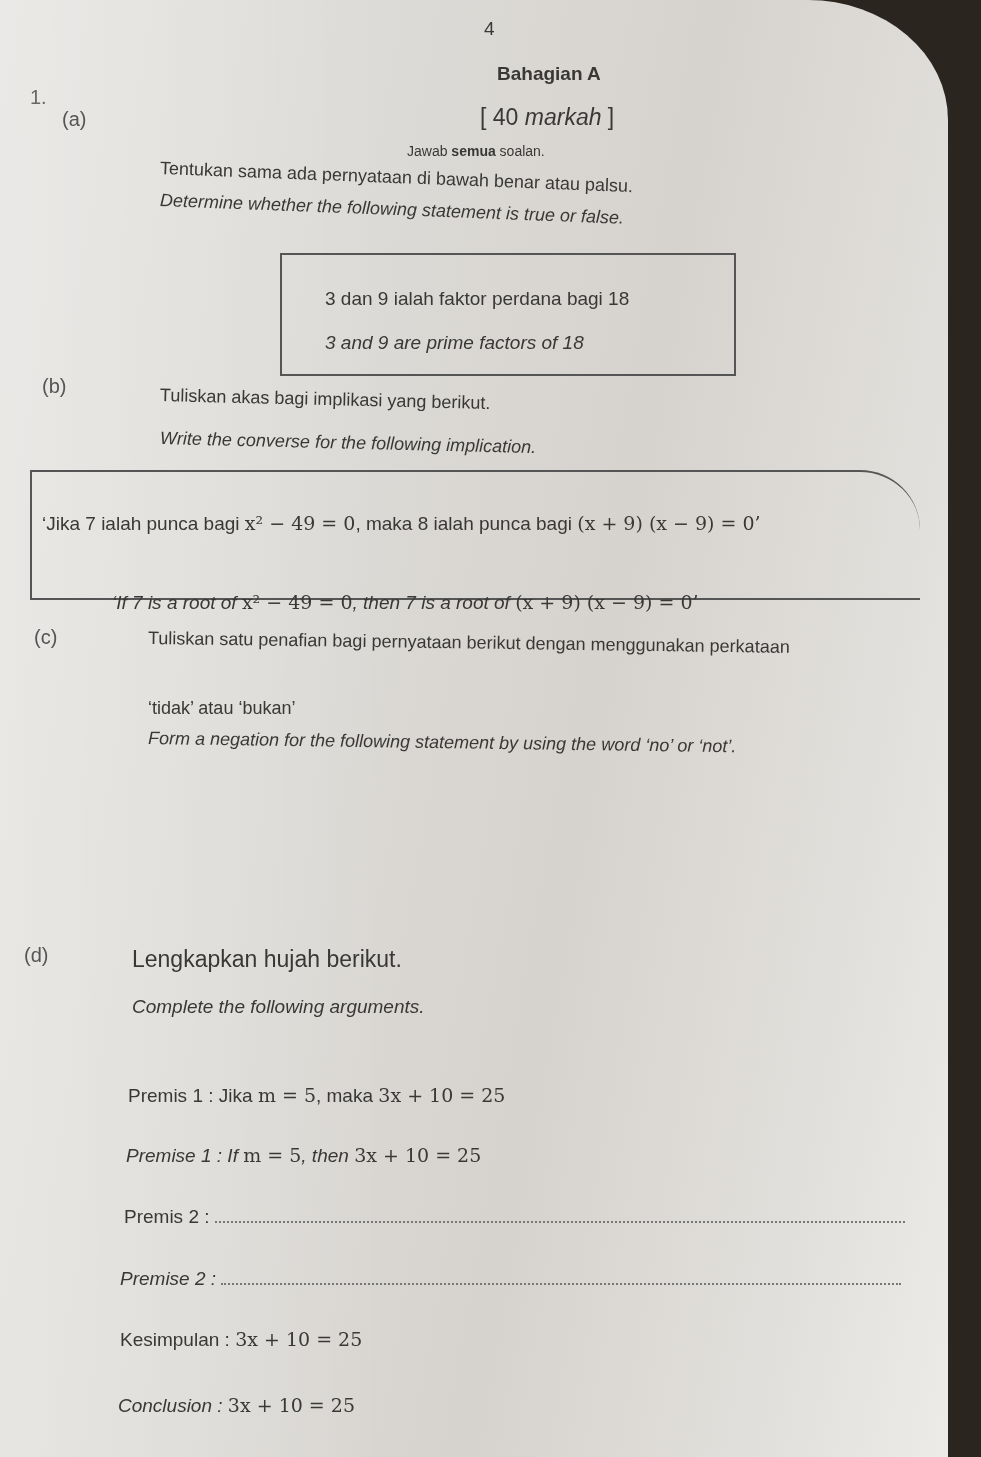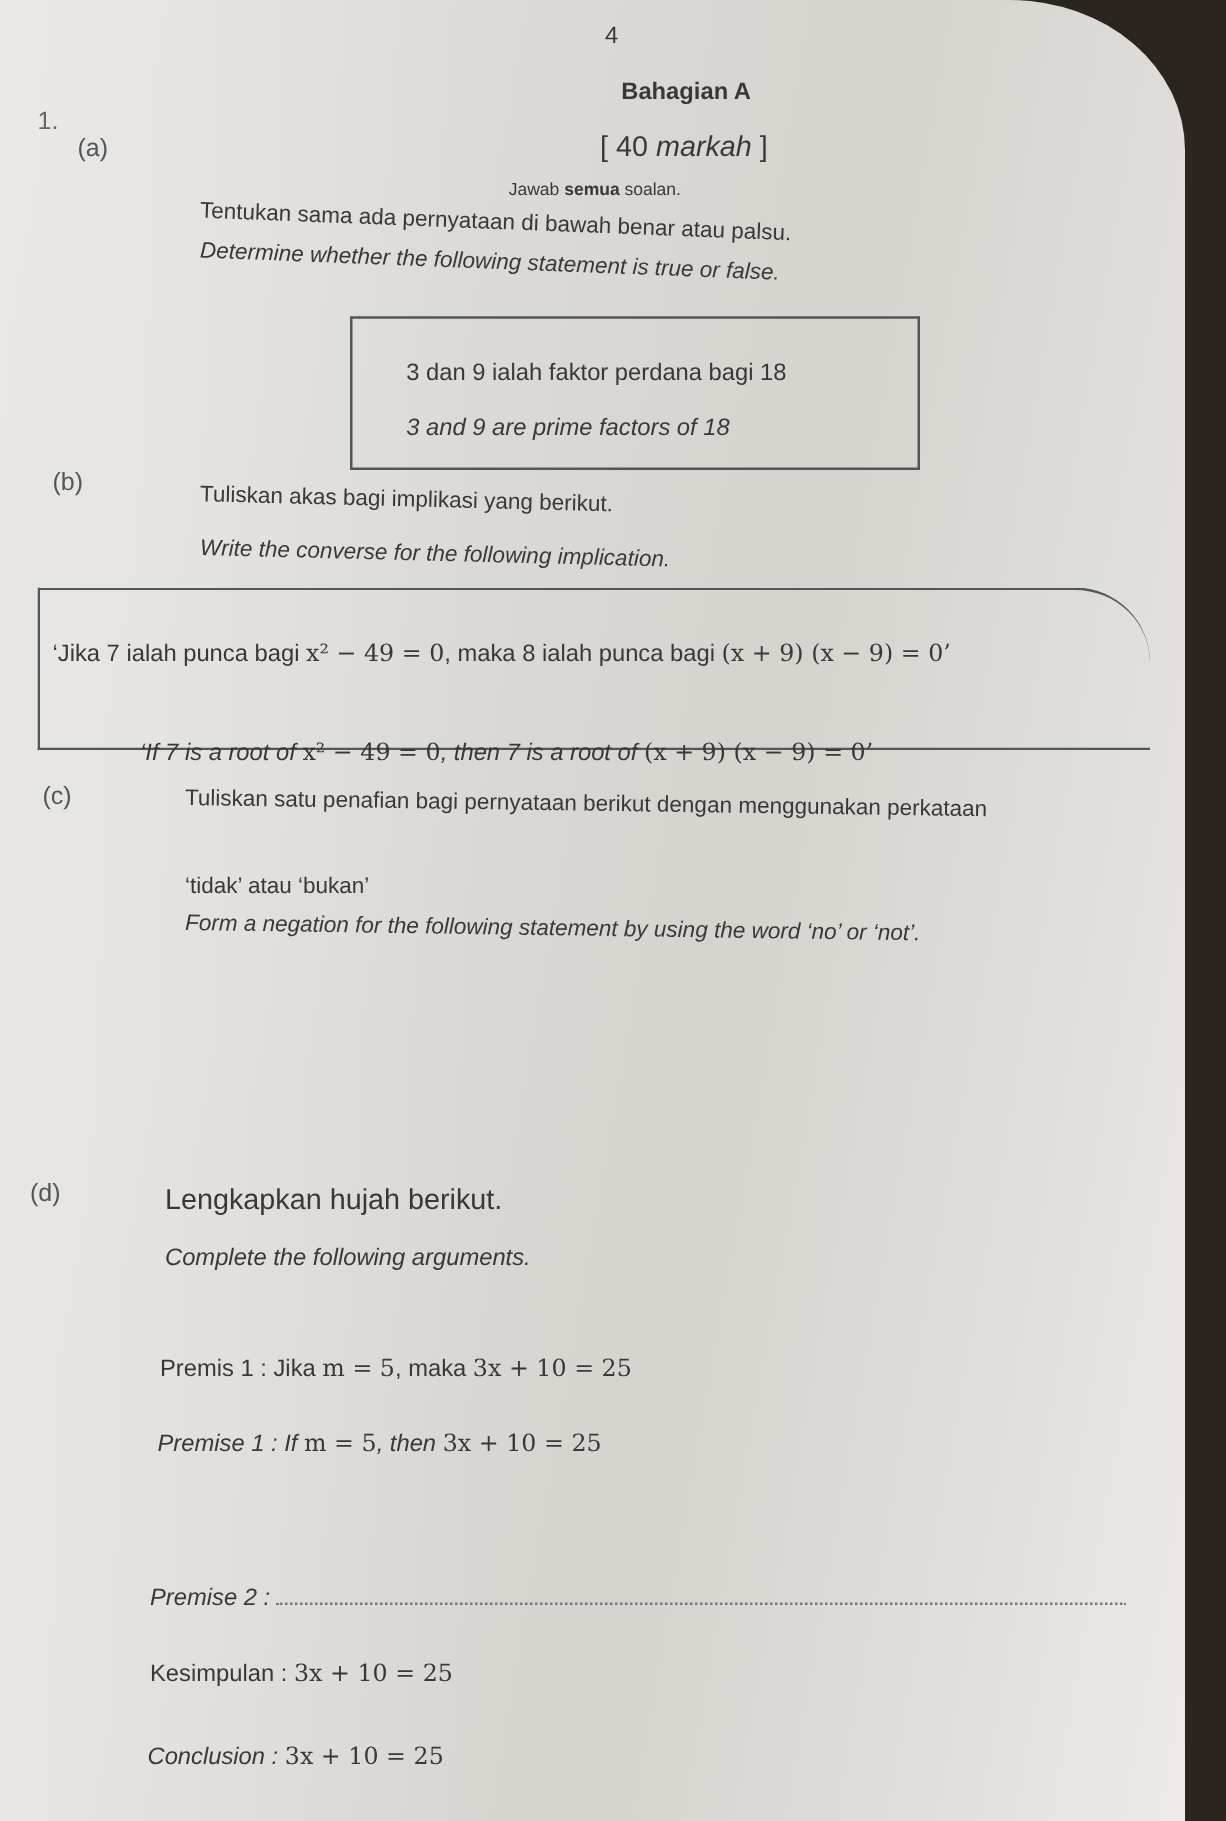--- a/index.html
+++ b/index.html
@@ -85,20 +85,24 @@
   <div class="abs text-ms" style="left:132px;top:946px;font-size:23px;">Lengkapkan hujah berikut.</div>
   <div class="abs text-en" style="left:132px;top:996px;font-size:19px;">Complete the following arguments.</div>
 
   <div class="abs arg" style="left:128px;top:1084px;">
     <span>Premis 1 : Jika </span><span class="math">m = 5</span><span>, maka </span><span class="math">3x + 10 = 25</span>
   </div>
   <div class="abs arg it" style="left:126px;top:1144px;">
     <span>Premise 1 : If </span><span class="math">m = 5</span><span>, then </span><span class="math">3x + 10 = 25</span>
   </div>
 
+  <div class="abs arg" style="left:124px;top:1206px;">
+    <span>Premis 2 :</span>
+    <span class="dots" style="width:690px;"></span>
+  </div>
   <div class="abs arg it" style="left:120px;top:1268px;">
     <span>Premise 2 :</span>
     <span class="dots" style="width:680px;"></span>
   </div>
 
   <div class="abs arg" style="left:120px;top:1328px;">
     <span>Kesimpulan : </span><span class="math">3x + 10 = 25</span>
   </div>
   <div class="abs arg it" style="left:118px;top:1394px;text-align:right;">
     <span>Conclusion : </span><span class="math">3x + 10 = 25</span>

